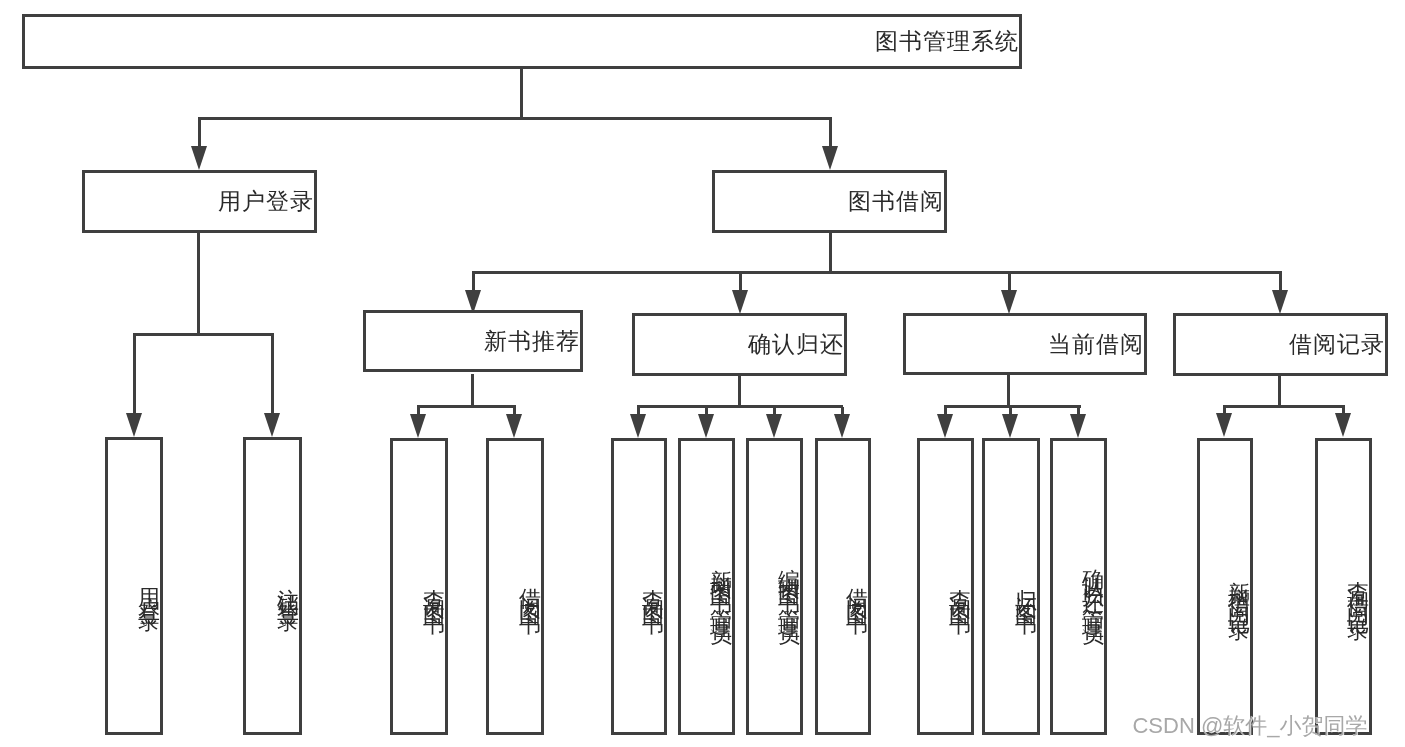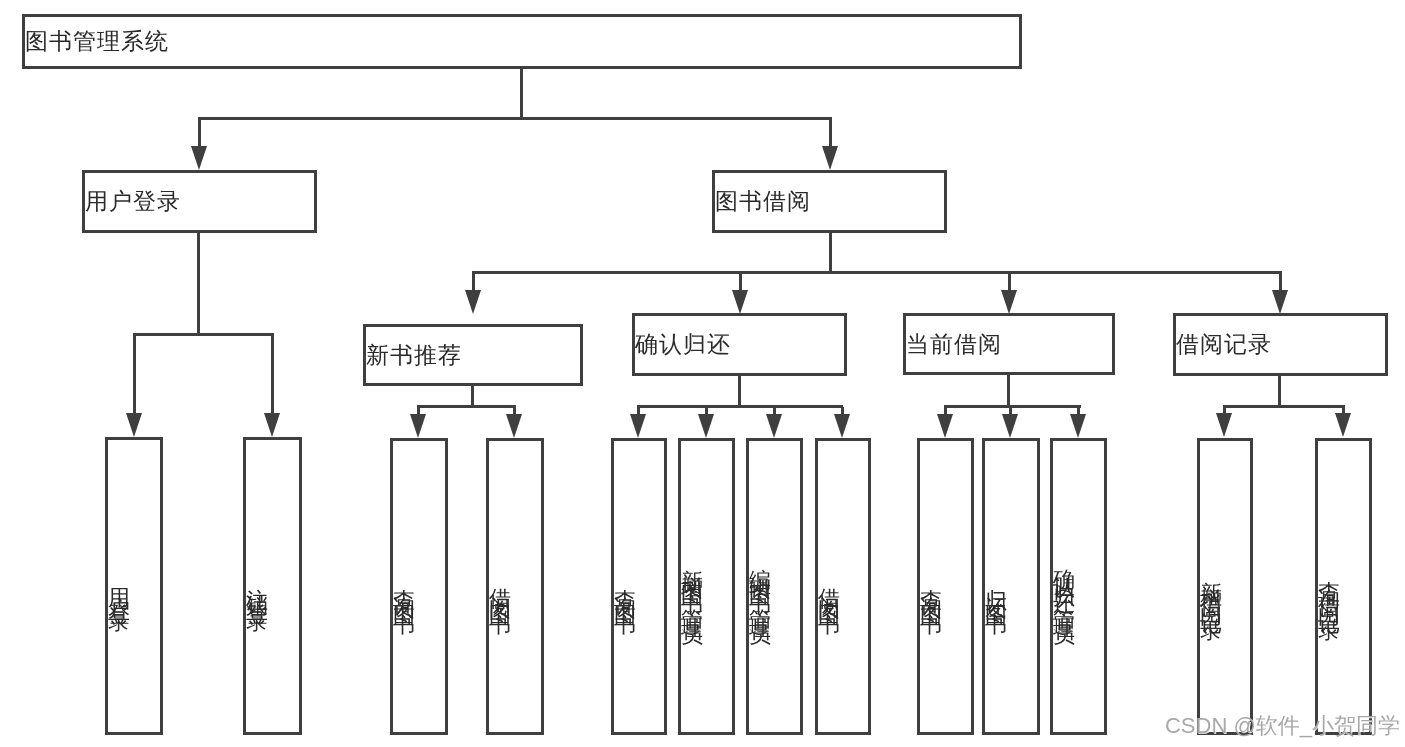--- a/index.html
+++ b/index.html
@@ -20,21 +20,21 @@
     background:var(--background);
     overflow:hidden;
   }
   .box{
     position:absolute;
     box-sizing:border-box;
     border:3px solid var(--line);
     background:#fff;
     display:flex;
     align-items:center;
-    justify-content:flex-start;
+    justify-content:flex-end;
     color:var(--text);
     font-size:23px;
     letter-spacing:1px;
     z-index:2;
   }
   .leaf span{
     writing-mode:vertical-rl;
     text-orientation:mixed;
     font-size:22px;
     letter-spacing:8px;
@@ -50,21 +50,21 @@
     position:absolute;
     width:0;height:0;
     border-left:8px solid transparent;
     border-right:8px solid transparent;
     border-top:24px solid var(--line);
     z-index:1;
   }
   .watermark{
     position:absolute;
     left:1100px;top:711px;width:300px;
-    text-align:right;
+    text-align:center;
     font-size:22px;
     color:var(--watermark);
     text-shadow:1px 1px 0 rgba(255,255,255,.8);
     z-index:5;
     white-space:nowrap;
   }
 </style>
 </head>
 <body>
 
@@ -74,27 +74,27 @@
     <span>图书管理系统</span>
   </div>
 
   <div class="box" style="left:82px;top:170px;width:235px;height:63px">
     <span>用户登录</span>
   </div>
   <div class="box" style="left:712px;top:170px;width:235px;height:63px">
     <span>图书借阅</span>
   </div>
 
-  <div class="box" style="left:363px;top:324px;width:220px;height:62px">
+  <div class="box" style="left:363px;top:310px;width:220px;height:62px">
     <span>新书推荐</span>
   </div>
   <div class="box" style="left:632px;top:313px;width:215px;height:63px">
     <span>确认归还</span>
   </div>
-  <div class="box" style="left:903px;top:313px;width:212px;height:62px">
+  <div class="box" style="left:903px;top:313px;width:244px;height:62px">
     <span>当前借阅</span>
   </div>
   <div class="box" style="left:1173px;top:313px;width:215px;height:63px">
     <span>借阅记录</span>
   </div>
 
   <div class="box leaf" style="left:105px;top:437px;width:58px;height:298px">
     <span>用户登录</span>
   </div>
   <div class="box leaf" style="left:243px;top:437px;width:59px;height:298px">

